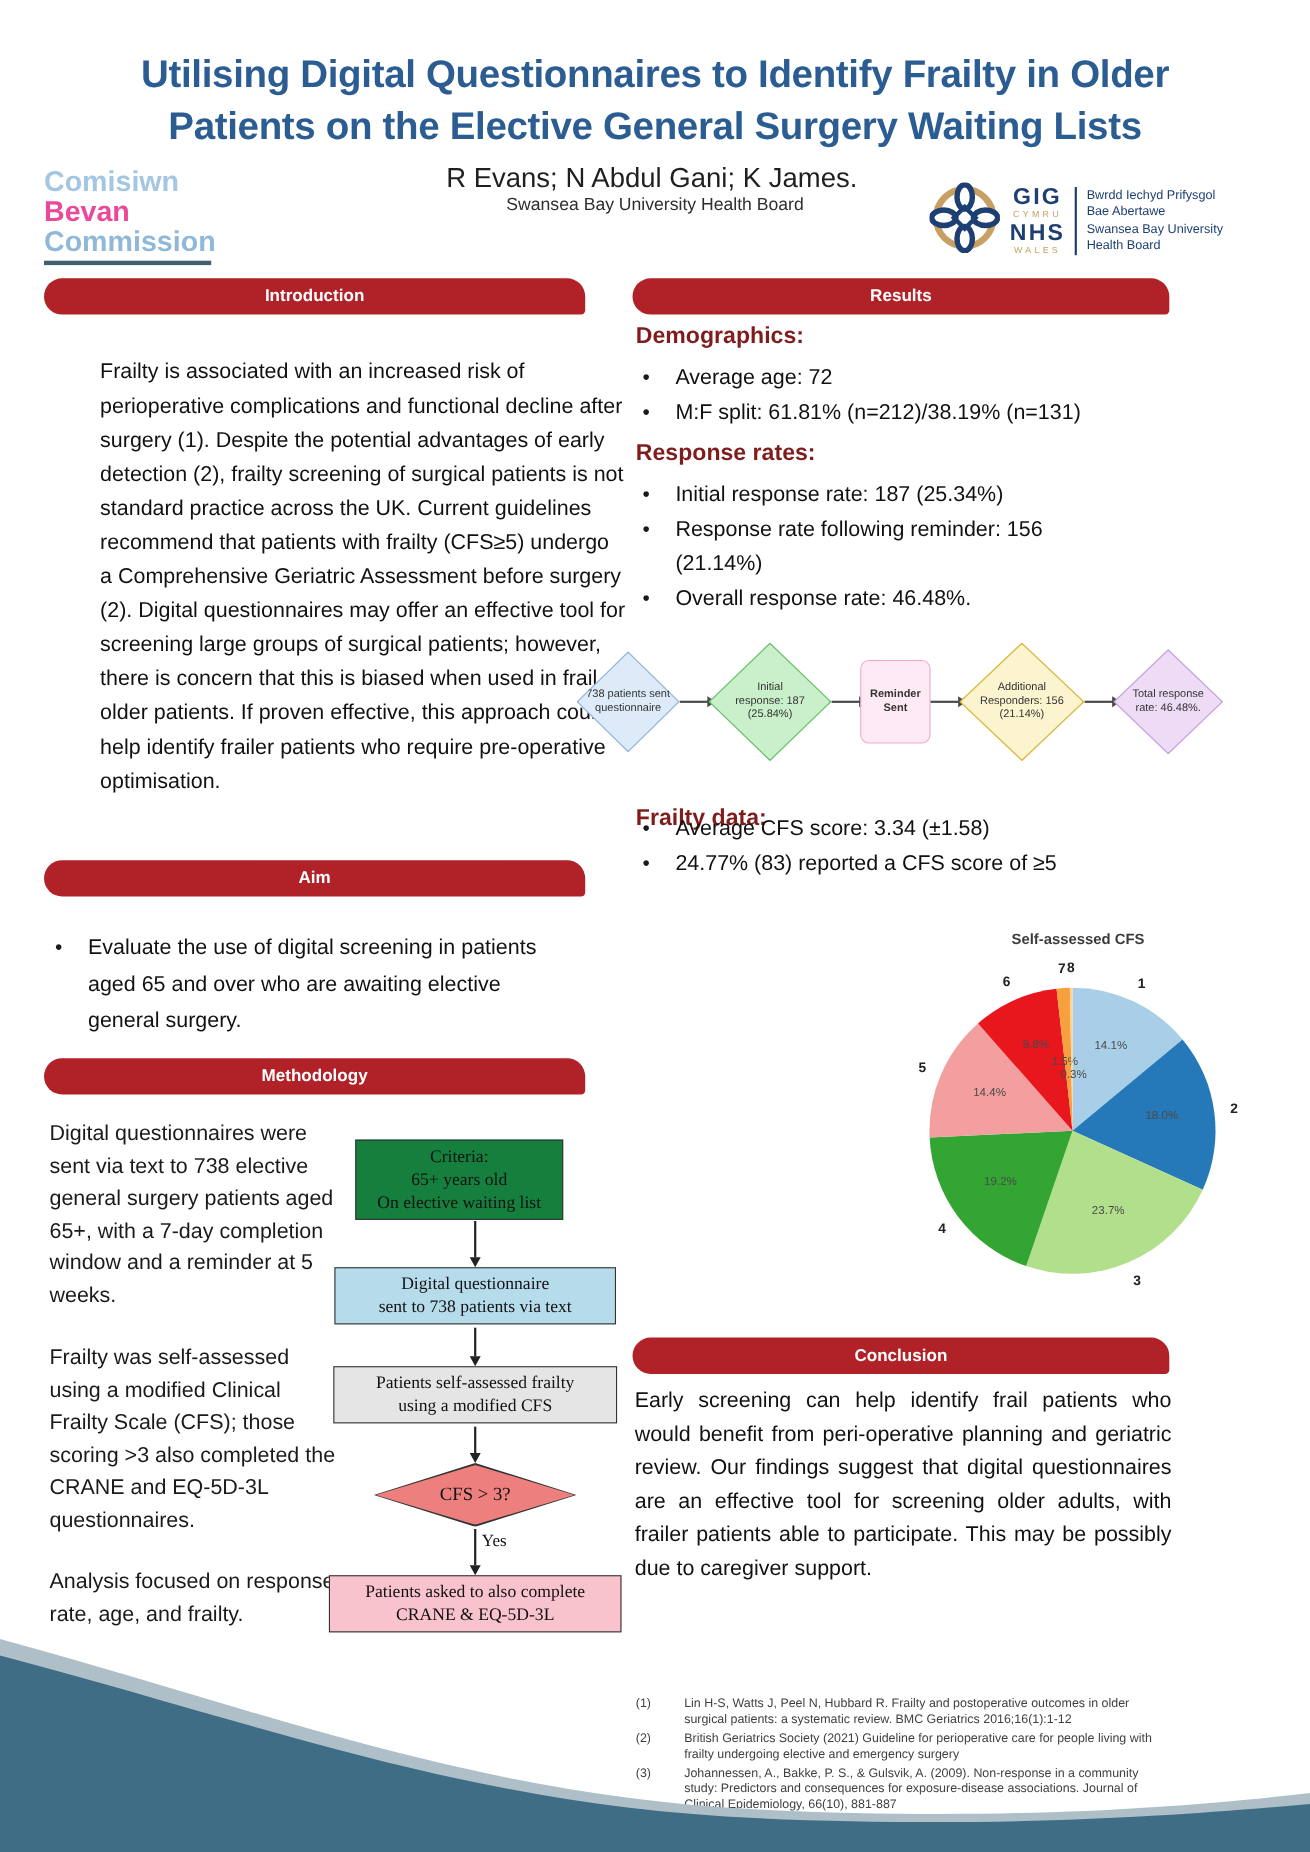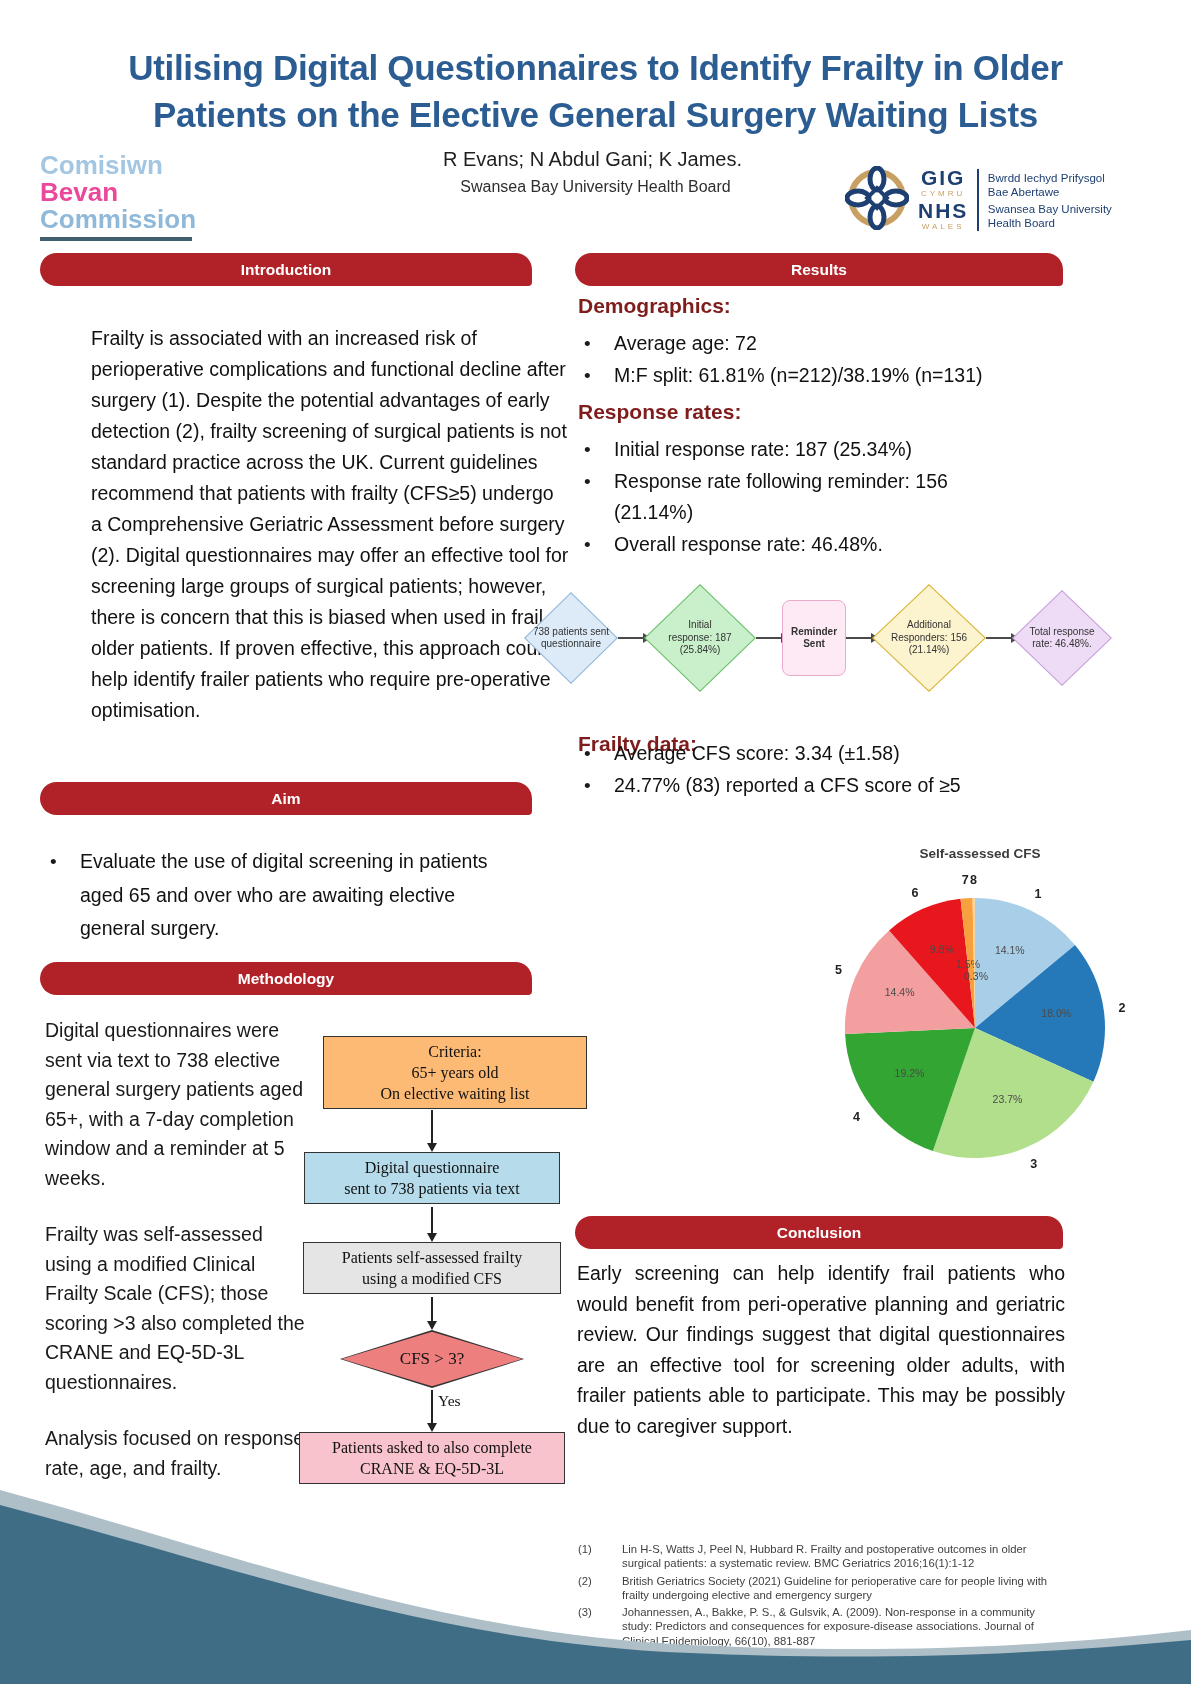--- a/index.html
+++ b/index.html
@@ -4,21 +4,21 @@
 <title>Frailty Poster</title>
 <style>
   html,body{margin:0;padding:0;background:#fff;}
   #poster{position:relative;width:1191px;height:1684px;background:#ffffff;overflow:hidden;
           font-family:"Liberation Sans",sans-serif;color:#1a1a1a;}
 
   
   .title{position:absolute;top:44px;left:30px;width:1131px;text-align:center;
          font-weight:700;font-size:35px;line-height:47px;color:#2b5d93;letter-spacing:-0.3px;}
   .authors{position:absolute;top:148px;left:0;width:1185px;text-align:center;
-           font-size:20px;color:#1f1f1f;}
+           font-size:25px;color:#1f1f1f;}
   .affiliation{position:absolute;top:178px;left:0;width:1191px;text-align:center;
                font-size:16px;color:#2e2e2e;}
 
   .bevan{position:absolute;left:40px;top:152px;font-weight:700;font-size:26px;line-height:27px;}
   .bevan .l1{color:#a3c6e2;}
   .bevan .l2{color:#ec4899;}
   .bevan .l3{color:#8fb8d9;}
   .bevan-underline{width:152px;height:4px;background:#40606f;margin-top:4px;}
 
   .nhs{position:absolute;left:845px;top:166px;display:flex;align-items:center;gap:9px;}
@@ -49,21 +49,21 @@
   #aim-bullets .b-text{line-height:33.5px;}
   #aim-bullets .b-dot{line-height:33.5px;}
 
   
   #method-text{position:absolute;left:45px;top:1016px;width:268px;font-size:19.5px;line-height:29.5px;}
   #method-text p{margin:0 0 27px 0;}
 
   .mbox{position:absolute;border:1.6px solid #333;text-align:center;
         font-family:"Liberation Serif",serif;font-size:16px;line-height:21px;
         padding:4px 4px;color:#111;box-sizing:border-box;}
-  #m-criteria{left:323px;top:1036px;width:264px;background:#fdba74;}
+  #m-criteria{left:323px;top:1036px;width:189px;background:#15803d;}
   #m-step2{left:304px;top:1152px;width:256px;background:#b6dcec;}
   #m-step3{left:303px;top:1242px;width:258px;background:#e5e5e5;}
   #m-step4{left:299px;top:1432px;width:266px;background:#f9c3ce;}
   .mdmd{position:absolute;left:340px;top:1330px;width:184px;height:58px;
         clip-path:polygon(50% 0,100% 50%,50% 100%,0 50%);background:#333;}
   .mdmd-inner{position:absolute;inset:1.8px;clip-path:polygon(50% 0,100% 50%,50% 100%,0 50%);
         background:#ee7f7f;}
   .mdmd-text{position:absolute;inset:0;display:flex;align-items:center;justify-content:center;
         font-family:"Liberation Serif",serif;font-size:17px;color:#111;}
   .yes-label{position:absolute;left:438px;top:1392px;font-family:"Liberation Serif",serif;

